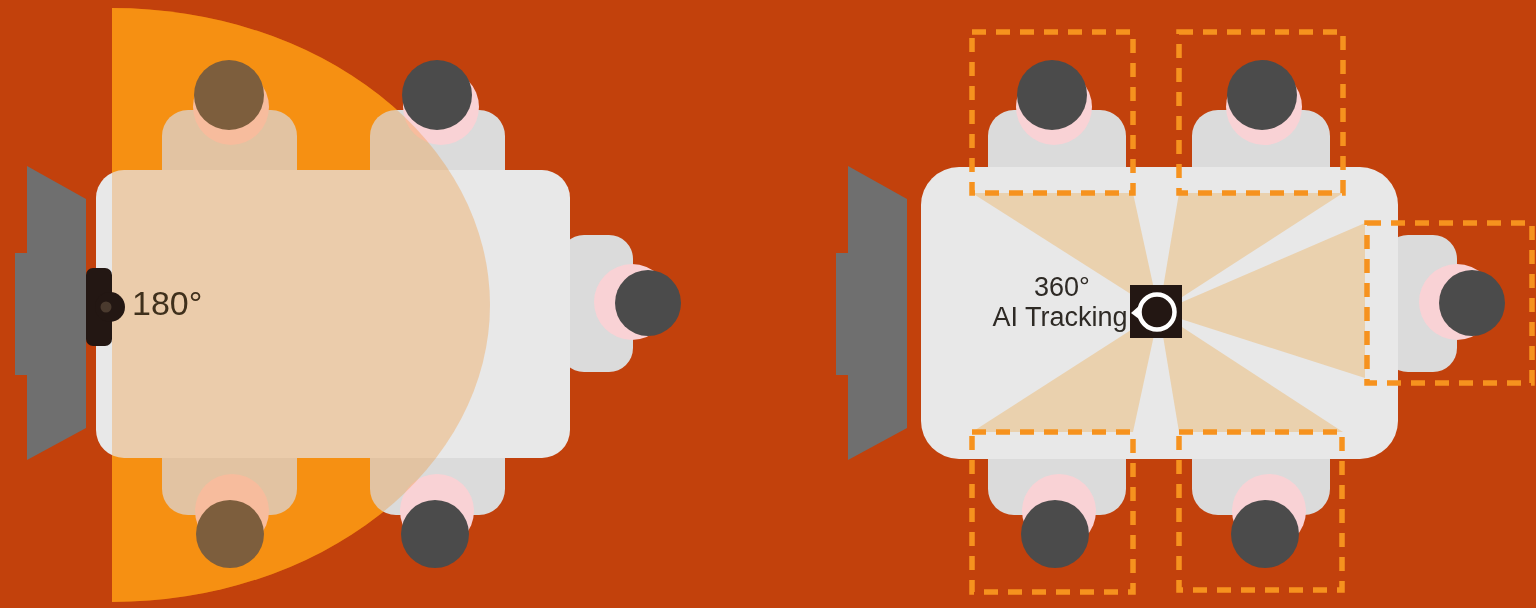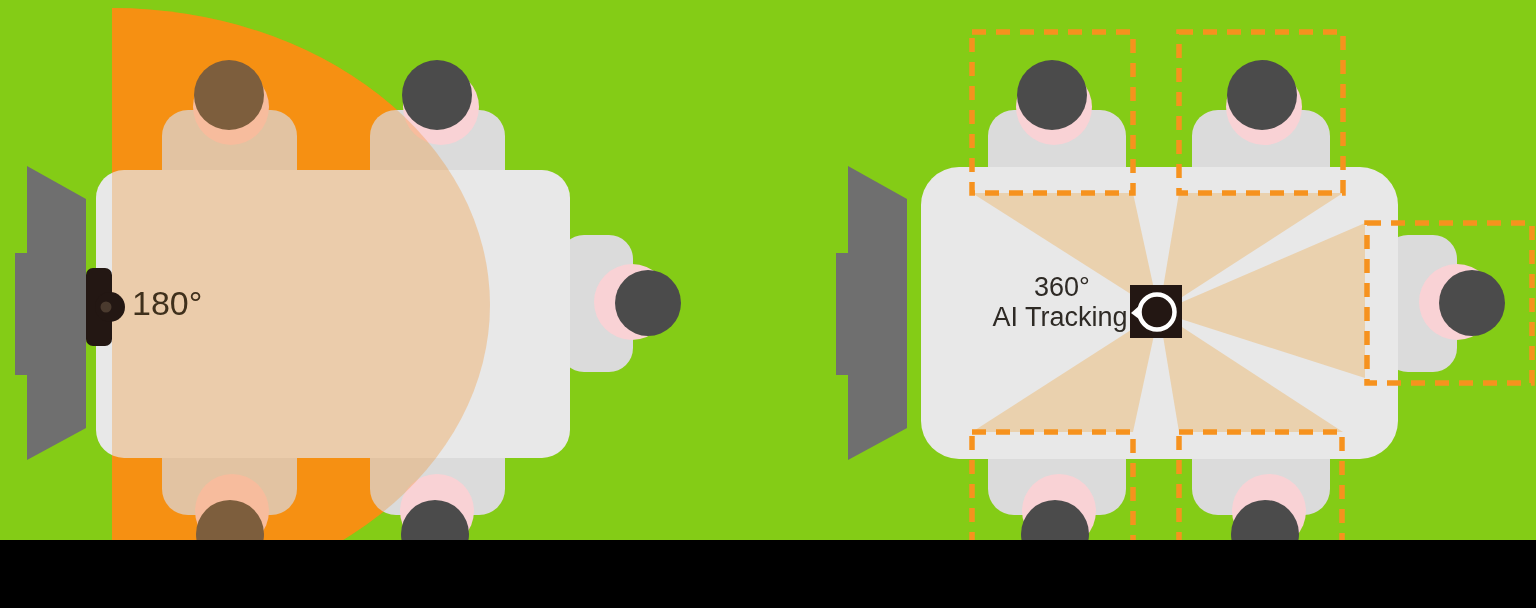--- a/index.html
+++ b/index.html
@@ -1,16 +1,16 @@
 <!DOCTYPE html>
 <html><head>
 <meta charset="utf-8">
 <style>
   html,body{margin:0;padding:0;background:#000;}
-  .canvas{position:relative;width:1536px;height:540px;background:#84cc16;overflow:hidden;
+  .canvas{position:relative;width:1536px;height:608px;background:#c2410c;overflow:hidden;
           font-family:"Liberation Sans",sans-serif;}
   .half{position:absolute;top:0;width:768px;height:608px;}
   #left-half{left:0;} #right-half{left:768px;}
   
   .c-table{fill:#E8E8E8;}
   .c-body{fill:#DBDBDB;}
   .c-head{fill:#4B4B4B;}
   .c-pink{fill:#F9D2D5;}
   .c-tv{fill:#6F6F6F;}
   .c-cam{fill:#231713;}

